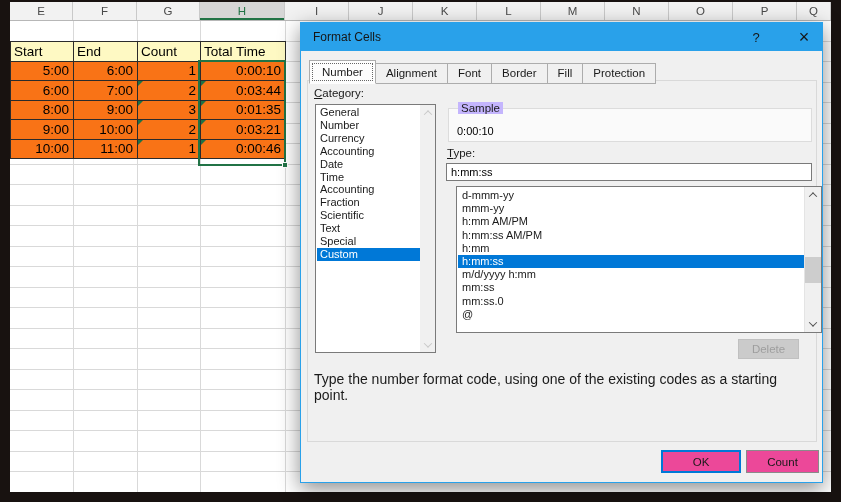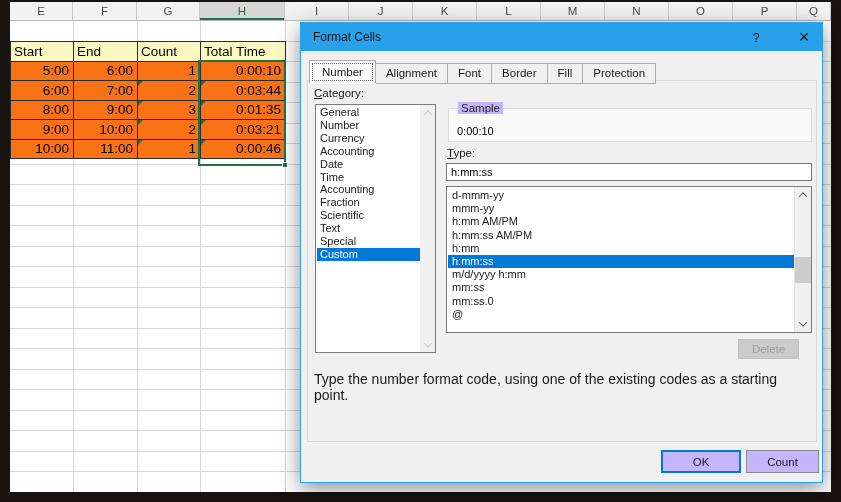--- a/index.html
+++ b/index.html
@@ -75,26 +75,26 @@
 
   .groupbox { position:absolute; left:147px; top:85px; width:364px; height:34px;
     border:1px solid #DCDCDC; background:#FAFAFA; }
   .groupbox .gb-label { position:absolute; left:9px; top:-7px; padding:0 3px;
     background:#c4b5fd; font-size:11.5px; }
   .gb-value { position:absolute; left:8px; bottom:4px; font-size:11px; color:#000; }
 
   .type-input { position:absolute; left:145px; top:140px; width:366px; height:18px;
     background:#fff; border:1px solid #7A7A7A; font-size:11px; display:flex;
     align-items:center; padding-left:4px; color:#000; }
-  .type-list { left:145px; top:163px; width:366px; height:147px; }
+  .type-list { left:155px; top:163px; width:366px; height:147px; }
   .type-items { position:absolute; left:1px; top:2px; right:17px; }
   .type-items .li { font-size:11px; line-height:13.2px; padding-left:4px; white-space:nowrap; }
 
   .btn { position:absolute; display:flex; align-items:center; justify-content:center;
-    font-size:11.5px; background:#c4b5fd; border:1px solid #8A8A8A; color:#1a1a1a; }
+    font-size:11.5px; background:#ec4899; border:1px solid #8A8A8A; color:#1a1a1a; }
   .btn-delete { left:437px; top:316px; width:61px; height:20px;
     background:#CBCBCB; border:1px solid #C0C0C0; color:#9E9E9E; }
   .btn-ok { left:360px; top:427px; width:80px; height:23px; border:2px solid #0078D7; }
   .btn-cancel { left:445px; top:427px; width:73px; height:23px; }
 
   .desc { position:absolute; left:13px; top:348px; width:496px; font-size:14px;
     color:#1a1a1a; }
 </style>
 </head>
 <body>

